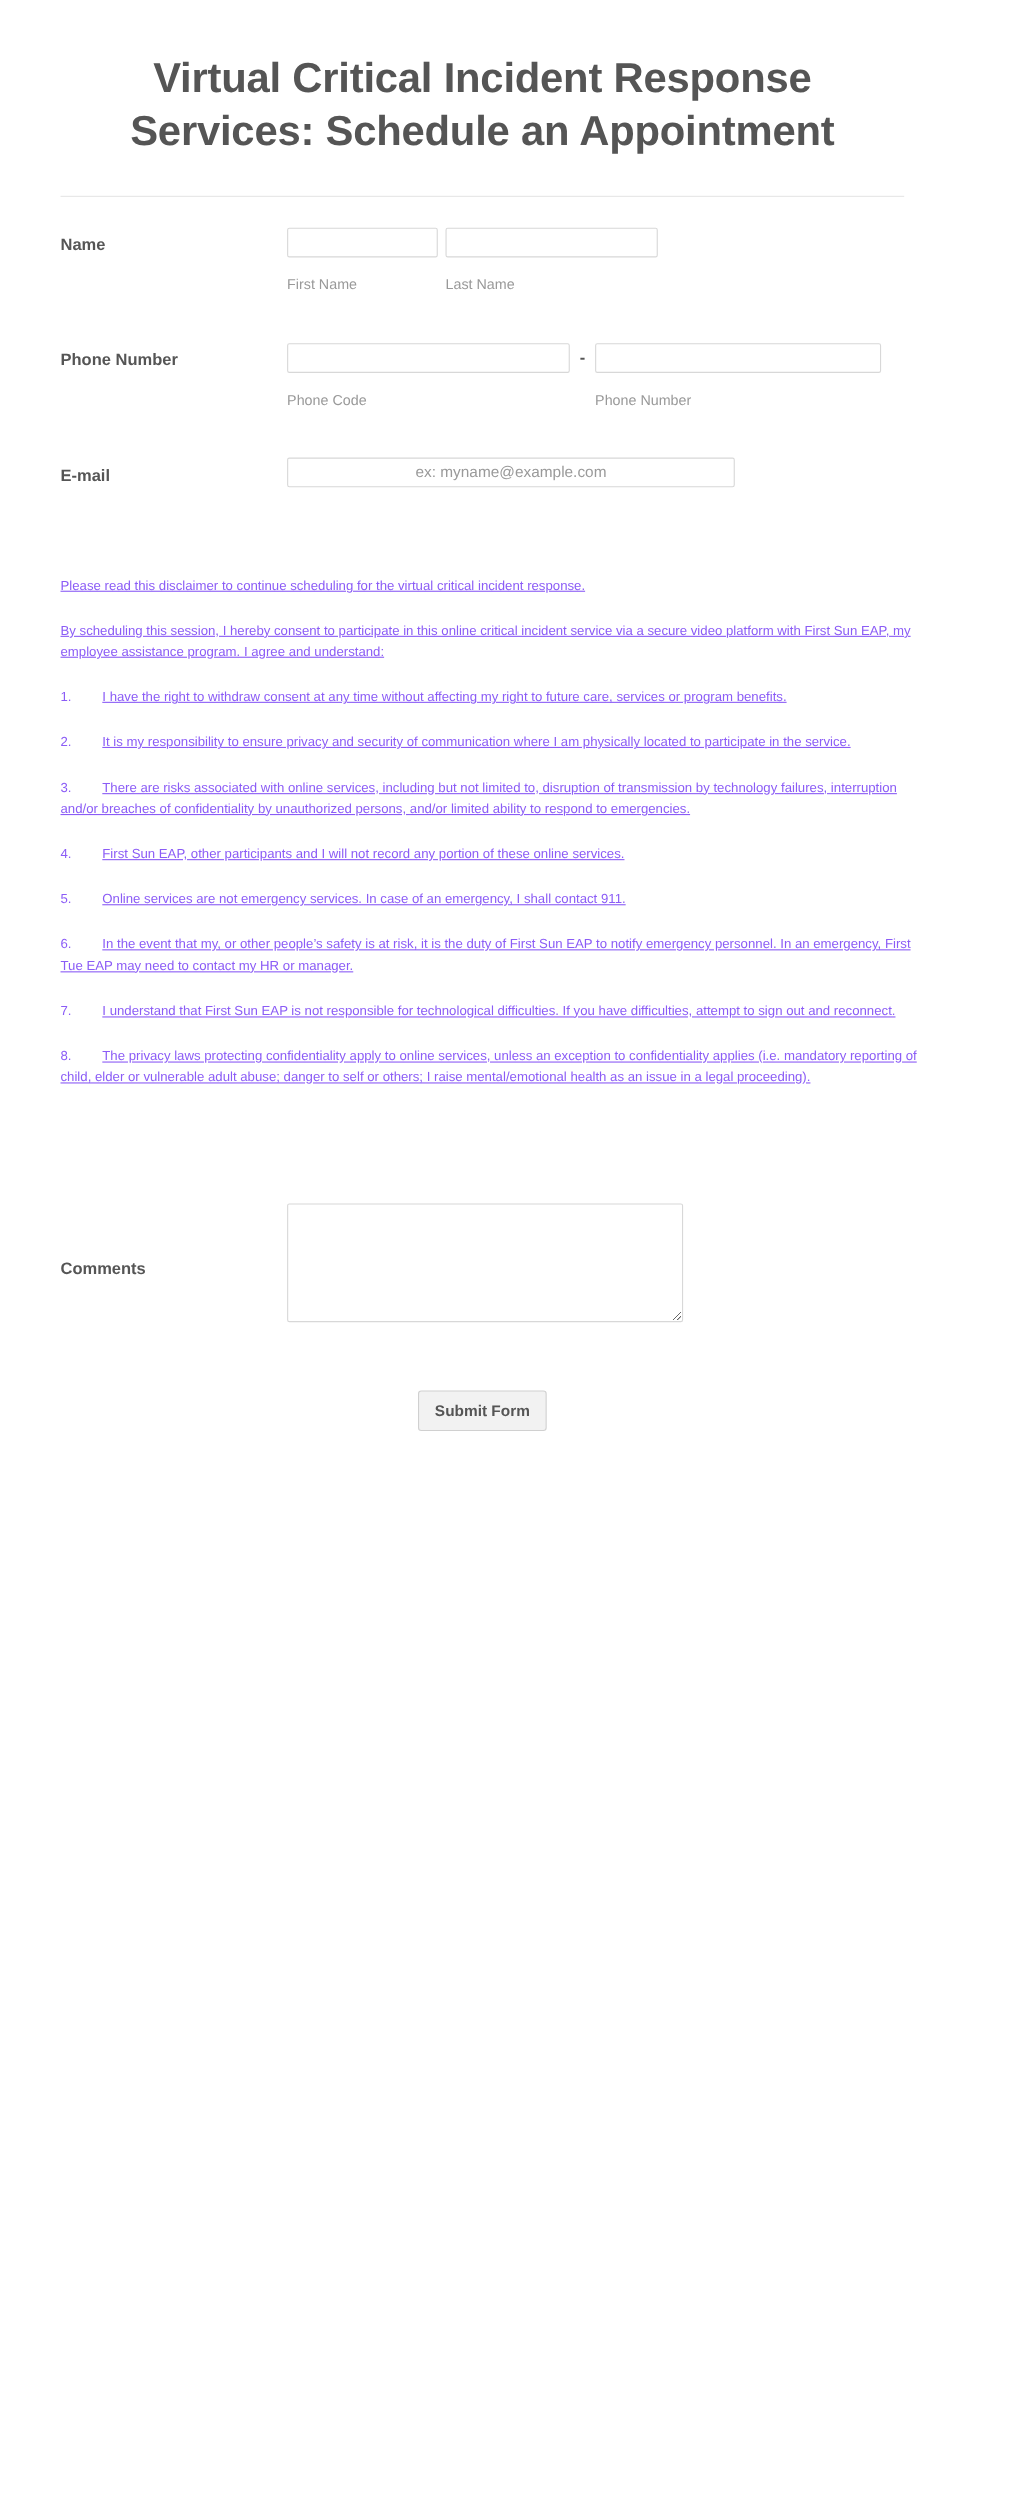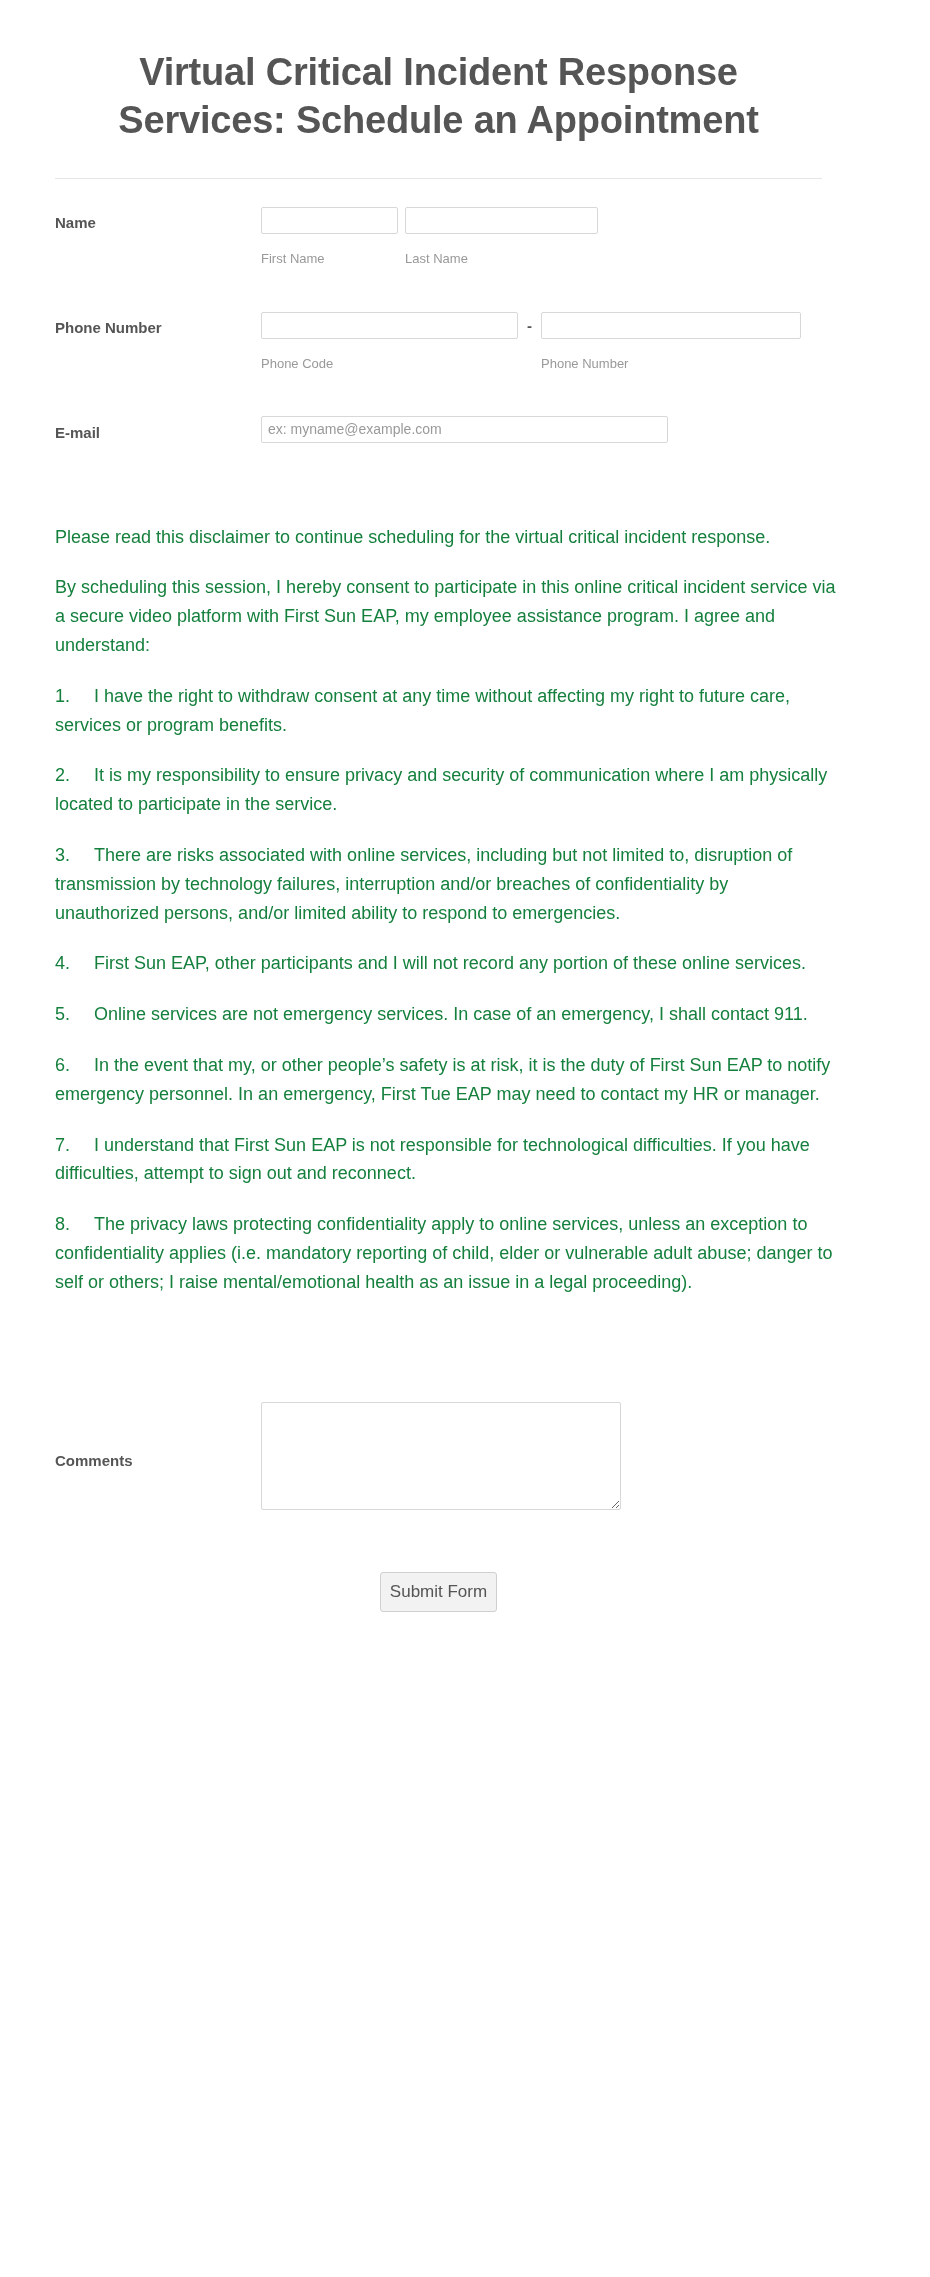--- a/index.html
+++ b/index.html
@@ -93,21 +93,21 @@
   }
   input.txt::placeholder {
     color: #9a9a9a;
     opacity: 1;
   }
 
   .w-first { width: 137px; }
   .w-last  { width: 193px; }
   .w-area  { width: 257px; }
   .w-phone { width: 260px; }
-  .w-email { width: 407px; height: 30px; font-size: 15px; }
+  .w-email { width: 407px; height: 30px; font-size: 15px; text-align: center; }
 
   .gap-6  { width: 7px; flex: 0 0 7px; }
   .dash {
     width: 23px;
     flex: 0 0 23px;
     text-align: center;
     font-size: 15px;
     color: #555555;
     line-height: 27px;
     font-weight: bold;
@@ -127,23 +127,24 @@
     color: #555555;
   }
 
   
   .disclaimer {
     padding: 0 40px 0 55px;
     margin-top: 80px;
   }
   .disclaimer p {
     margin: 0 0 22px 0;
-    font-size: 18px;
+    font-size: 12px;
     line-height: 1.6;
-    color: #15803d;
+    color: #8b5cf6;
+    text-decoration: underline;
   }
   .disclaimer p:last-child { margin-bottom: 0; }
   .num-item .num-mark {
     display: inline-block;
     min-width: 14px;
   }
   .num-item .num-gap {
     display: inline-block;
     width: 24px;
   }
@@ -178,24 +179,25 @@
     justify-content: center;
   }
   .submit-btn {
     box-sizing: border-box;
     min-width: 117px;
     padding: 9px 0;
     background: #f2f2f2;
     border: 1px solid #d0d0d0;
     border-radius: 3px;
     font-family: "Liberation Sans", sans-serif;
-    font-size: 17px;
+    font-size: 14px;
     color: #555555;
     cursor: pointer;
     line-height: 1.2;
+    font-weight: bold;
   }
 </style>
 </head>
 <body>
 
 <div class="form-wrap">
 
   <div class="form-header-group">
     <h1 class="form-title">Virtual Critical Incident Response Services: Schedule an Appointment</h1>
   </div>

